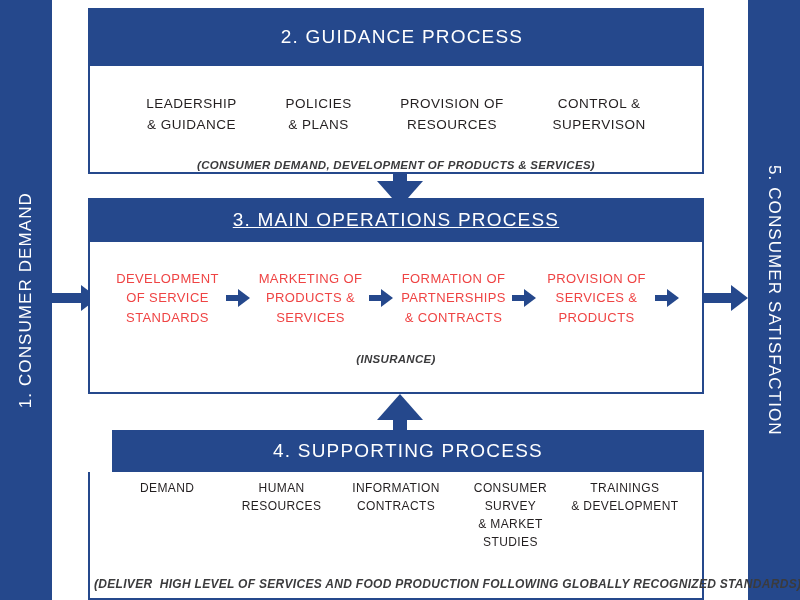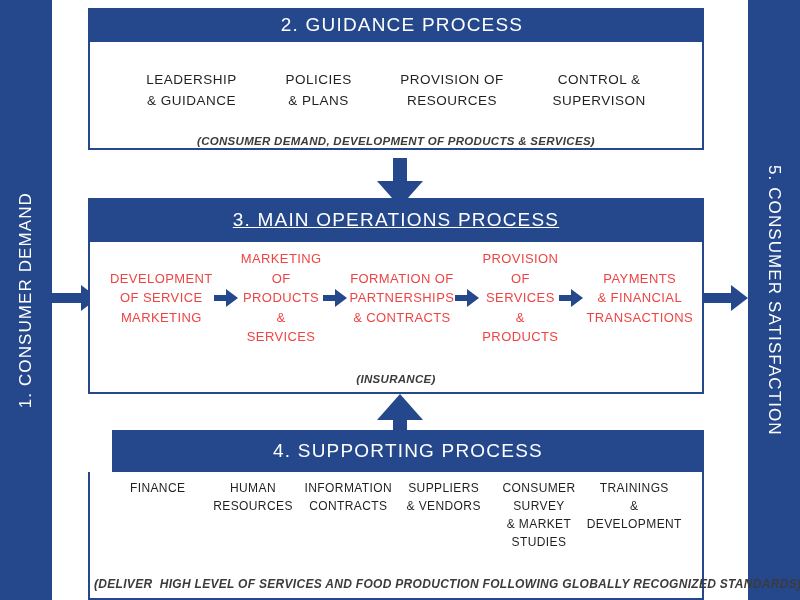--- a/index.html
+++ b/index.html
@@ -132,21 +132,21 @@
     border: 2px solid var(--brand, #25488c);
     border-top: none;
     box-sizing: border-box;
     display: flex;
     flex-direction: column;
     justify-content: center;
   }
 
   
   #block-guidance { top: 8px; }
-  #block-guidance .block-header { height: 34px; padding-left: 12px; }
+  #block-guidance .block-header { height: 58px; padding-left: 12px; }
   #block-guidance .block-body   { height: 108px; padding: 0 10px; }
 
   .col-row {
     display: flex;
     align-items: flex-start;
     justify-content: space-around;
     padding: 0 22px;
     margin-top: 27px;
   }
   .col-cell {
@@ -287,21 +287,21 @@
       <div class="note">(CONSUMER DEMAND, DEVELOPMENT OF PRODUCTS &amp; SERVICES)</div>
     </div>
   </div>
 
   <div class="block" id="block-main">
     <div class="block-header">3. MAIN OPERATIONS PROCESS</div>
     <div class="block-body">
       <div class="chain">
         <div class="chain-step">DEVELOPMENT
 OF SERVICE
-MARKETING</div>
+STANDARDS</div>
         <div class="chain-arrow">
           <span class="shaft"></span>
           <span class="head"></span>
         </div>
         <div class="chain-step">MARKETING OF
 PRODUCTS &amp;
 SERVICES</div>
         <div class="chain-arrow">
           <span class="shaft"></span>
           <span class="head"></span>
@@ -313,39 +313,34 @@
           <span class="shaft"></span>
           <span class="head"></span>
         </div>
         <div class="chain-step">PROVISION OF
 SERVICES &amp;
 PRODUCTS</div>
         <div class="chain-arrow">
           <span class="shaft"></span>
           <span class="head"></span>
         </div>
-        <div class="chain-step">PAYMENTS
-&amp; FINANCIAL
-TRANSACTIONS</div>
       </div>
       <div class="note">(INSURANCE)</div>
     </div>
   </div>
 
   <div class="block" id="block-support">
     <div class="block-header">4. SUPPORTING PROCESS</div>
     <div class="block-body">
       <div class="support-row">
-        <div class="support-cell">FINANCE</div>
+        <div class="support-cell">DEMAND</div>
         <div class="support-cell">HUMAN
 RESOURCES</div>
         <div class="support-cell">INFORMATION
 CONTRACTS</div>
-        <div class="support-cell">SUPPLIERS
-&amp; VENDORS</div>
         <div class="support-cell">CONSUMER SURVEY
 &amp; MARKET STUDIES</div>
         <div class="support-cell">TRAININGS
 &amp; DEVELOPMENT</div>
       </div>
       <div class="note">(DELIVER  HIGH LEVEL OF SERVICES AND FOOD PRODUCTION FOLLOWING GLOBALLY RECOGNIZED STANDARDS)</div>
     </div>
   </div>
 
 </div>

